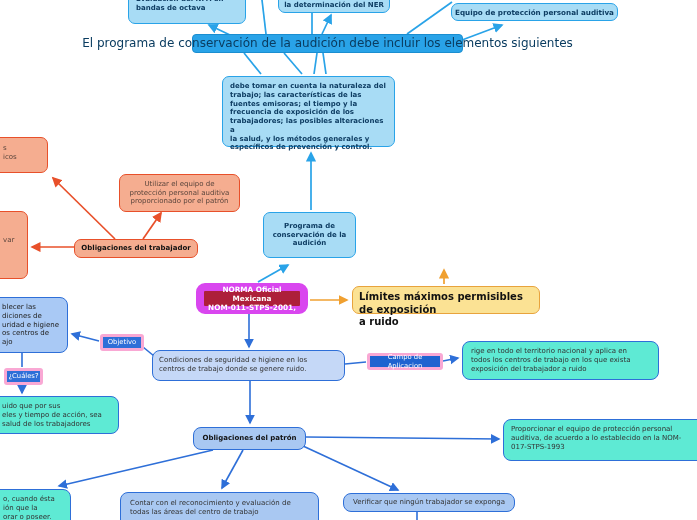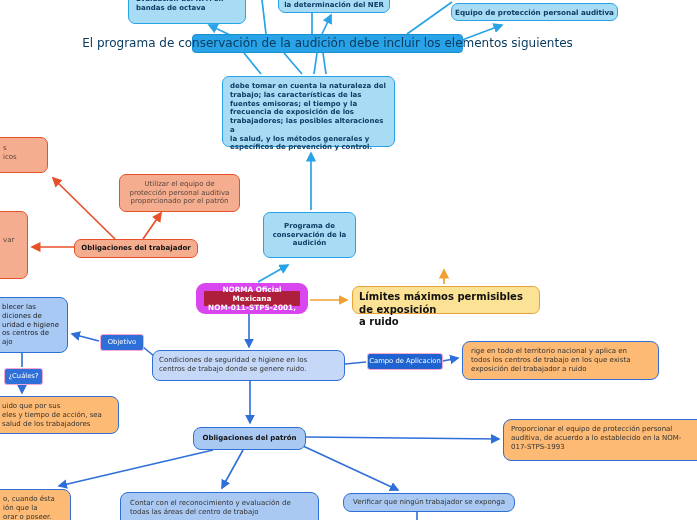--- a/index.html
+++ b/index.html
@@ -7,23 +7,23 @@
           font-family:"DejaVu Sans", sans-serif;}
   #wires{position:absolute;left:0;top:0;z-index:0;}
   .node{position:absolute;box-sizing:border-box;font-size:7px;line-height:1.25;
         white-space:pre-line;z-index:1;}
   .flexc{display:flex;align-items:center;justify-content:center;text-align:center;}
   .pre{white-space:pre;}
   .cyan-box{background:#A8DCF5;border:1.6px solid #29A3E8;border-radius:7px;color:#0e3d63;font-weight:bold;}
   .cyan-bar{background:#29A3E8;border:1px solid #1b8ed0;border-radius:4px;color:#0a3c60;
             font-size:12px;white-space:nowrap;text-align:right;}
   .salmon-box{background:#F5AD90;border:1.6px solid #E8502A;border-radius:7px;color:#5a453c;}
-  .blue-box{background:#fdba74;border:1.5px solid #2E6FD8;border-radius:8px;color:#333;}
+  .blue-box{background:#5eead4;border:1.5px solid #2E6FD8;border-radius:8px;color:#333;}
   .blue-strong{background:#A9C8F2;}
-  .blue-btn{background:#2E6FD8;border:1px solid #f9a8d4;border-radius:3px;color:#fff;font-size:6.8px;}
+  .blue-btn{background:#2E6FD8;border:3px solid #f9a8d4;border-radius:3px;color:#fff;font-size:6.8px;}
   .yellow-box{background:#FBE08C;border:1.6px solid #F0A030;border-radius:7px;color:#111;font-weight:bold;}
   .crimson-box{background:#AD1F3A;border:8px solid #d946ef;border-radius:9px;color:#fff;font-weight:bold;}
   .bold{font-weight:bold;}
 </style>
 </head>
 <body>
 
 <div id="canvas">
 
   <svg id="wires" width="697" height="520" viewBox="0 0 697 520">

